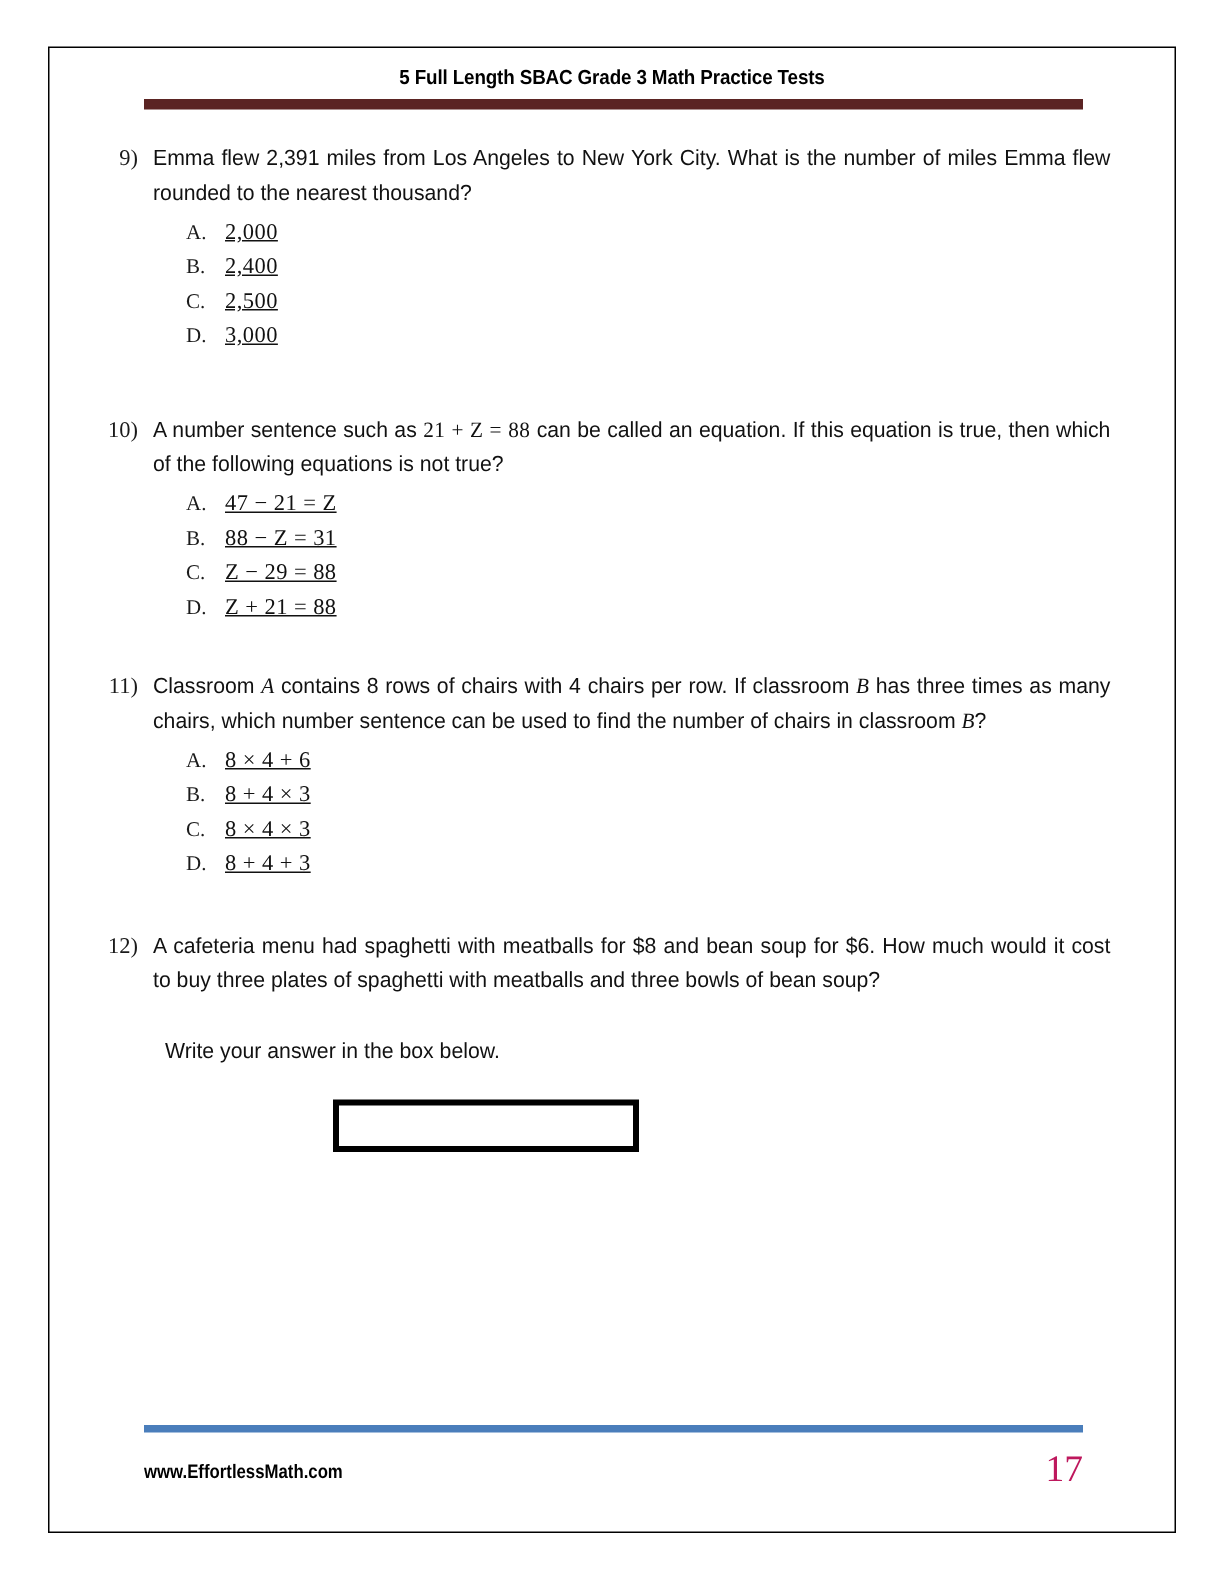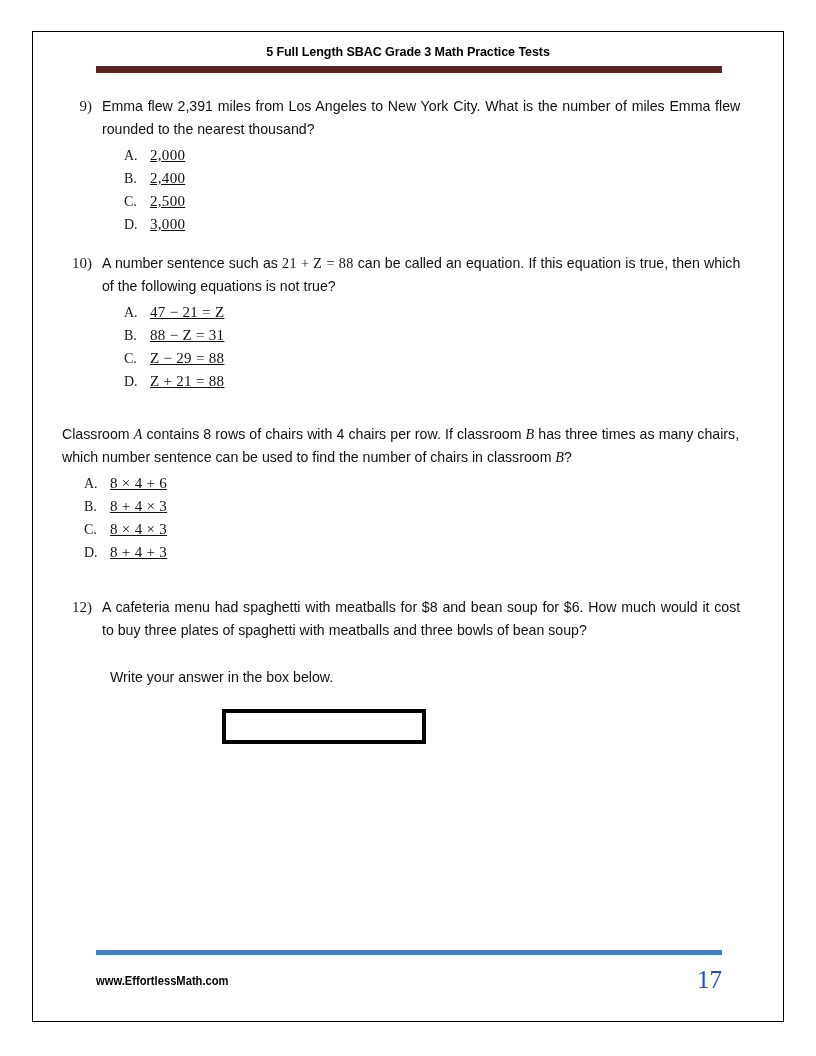--- a/index.html
+++ b/index.html
@@ -157,21 +157,21 @@
   .footer-url {
     font-size: 13px;
     font-weight: bold;
     color: #000000;
     font-family: "Liberation Sans", sans-serif;
     transform: scaleX(0.86);
     transform-origin: left bottom;
   }
   .footer-page {
     font-size: 25px;
-    color: #1d4ed8;
+    color: #be185d;
     font-family: "Liberation Serif", serif;
     line-height: 1;
     padding-bottom: 1px;
   }
 </style>
 </head>
 <body>
 
 <div class="page">
   <div class="page-border"></div>
@@ -201,21 +201,21 @@
             <span class="opt-text">2,500</span>
           </div>
           <div class="option">
             <span class="opt-letter">D.</span>
             <span class="opt-text">3,000</span>
           </div>
         </div>
       </div>
     </div>
 
-    <div class="q-block" style="margin-top:16px;justify-content:center;">
+    <div class="q-block" style="margin-top:40px;justify-content:center;">
       <div class="q-num">10)</div>
       <div class="q-body">
         <div class="q-stem"><span>A number sentence such as </span><span class="mathinline">21 + Z = 88</span><span> can be called an equation. If this equation is true, then which of the following equations is not true?</span></div>
         <div class="options">
           <div class="option">
             <span class="opt-letter">A.</span>
             <span class="opt-text">47 − 21 = Z</span>
           </div>
           <div class="option">
             <span class="opt-letter">B.</span>
@@ -227,20 +227,21 @@
           </div>
           <div class="option">
             <span class="opt-letter">D.</span>
             <span class="opt-text">Z + 21 = 88</span>
           </div>
         </div>
       </div>
     </div>
 
     <div class="q-block" style="margin-top:30px;">
+      <div class="q-num">11)</div>
       <div class="q-body">
         <div class="q-stem"><span>Classroom </span><span class="mathvar">A</span><span> contains 8 rows of chairs with 4 chairs per row. If classroom </span><span class="mathvar">B</span><span> has three times as many chairs, which number sentence can be used to find the number of chairs in classroom </span><span class="mathvar">B</span><span>?</span></div>
         <div class="options">
           <div class="option">
             <span class="opt-letter">A.</span>
             <span class="opt-text">8 × 4 + 6</span>
           </div>
           <div class="option">
             <span class="opt-letter">B.</span>
             <span class="opt-text">8 + 4 × 3</span>

